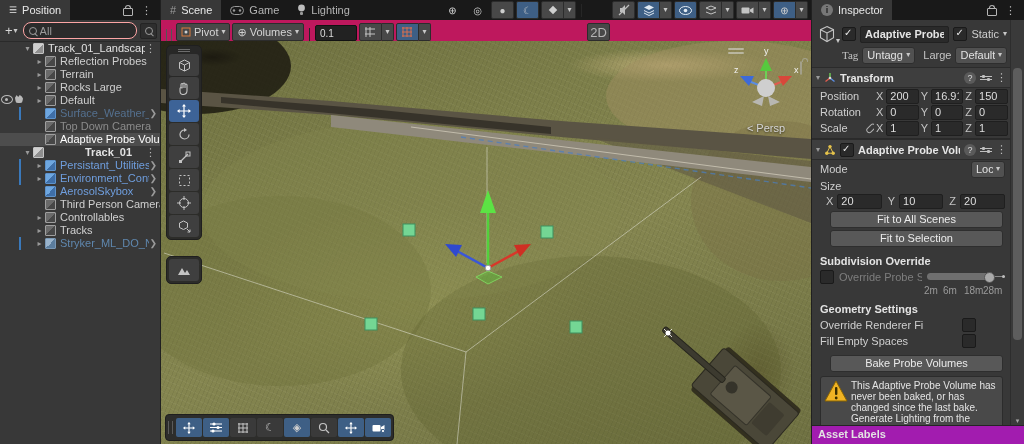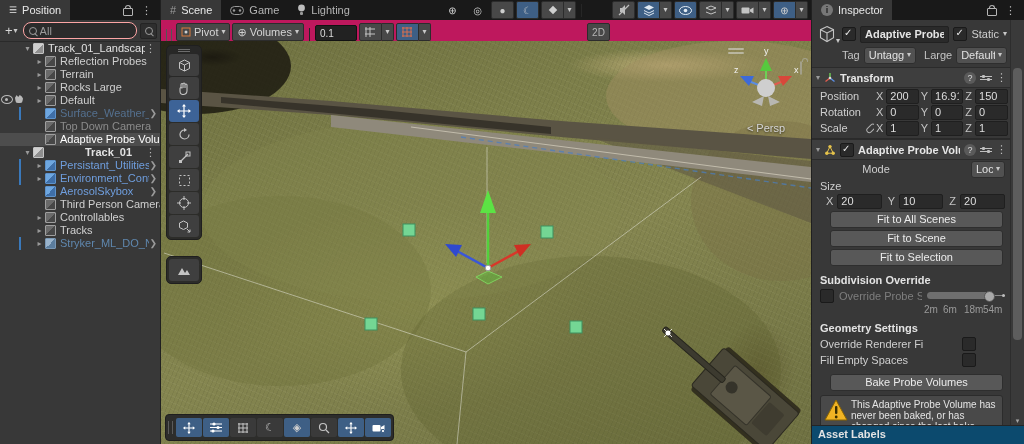--- a/index.html
+++ b/index.html
@@ -109,21 +109,21 @@
   .dropdown .dd-lbl{flex:1;overflow:hidden;white-space:nowrap;}
   .divider{height:1px;background:#2a2a2a;}
   .comp-header{height:19px;background:#3e3e3e;border-top:1px solid #2b2b2b;border-bottom:1px solid #2b2b2b;display:flex;align-items:center;gap:4px;padding:0 4px;}
   .comp-title{font-weight:bold;color:#e6e6e6;flex:1;overflow:hidden;white-space:nowrap;}
   .prow{display:flex;align-items:center;height:16px;padding:0 3px 0 8px;gap:2px;}
   .plabel{width:54px;flex:0 0 auto;color:#cfcfcf;white-space:nowrap;overflow:hidden;}
   .axis{display:flex;align-items:center;flex:1;gap:3px;min-width:0;}
   .axis .al{color:#c4c4c4;flex:0 0 auto;}
   .nfield{flex:1;min-width:0;height:13px;background:#2a2a2a;border:1px solid #1f1f1f;border-radius:2px;color:#dedede;font-size:11px;padding:0 3px;outline:none;}
   .linkicn{width:9px;height:9px;border:1px solid #b0b0b0;border-radius:3px;transform:rotate(45deg);margin-left:2px;position:relative;}
-  .mode-row{display:flex;align-items:center;height:18px;padding:0 6px 0 8px;text-align:center;}
+  .mode-row{display:flex;align-items:center;height:18px;padding:0 6px 0 8px;}
   .mode-row .plabel{width:112px;}
   .mode-row .dropdown{flex:1;margin-left:39px;}
   .size-lbl{padding:2px 0 1px 8px;color:#cfcfcf;}
   .size-row{display:flex;align-items:center;gap:6px;padding:0 6px 0 14px;height:16px;}
   .size-row .axis{gap:4px;}
   .btn{height:15px;line-height:14px;background:#585858;border:1px solid #2e2e2e;border-radius:3px;margin:2px 8px 2px 18px;text-align:center;color:#ebebeb;}
   .section-title{font-weight:bold;color:#e3e3e3;padding:6px 4px 2px 8px;}
   .ovr-row{display:flex;align-items:center;gap:5px;height:16px;padding:0 6px 0 8px;}
   .ovr-row .dis{color:#7e7e7e;white-space:nowrap;overflow:hidden;flex:1;}
   .slider{position:relative;width:78px;height:10px;flex:0 0 auto;}
@@ -131,21 +131,21 @@
   .slider .fill{position:absolute;left:0;top:1px;width:62px;height:7px;background:#6f6f6f;border-radius:4px;}
   .slider .hndl{position:absolute;left:57px;top:0;width:9px;height:9px;border-radius:50%;background:#a9a9a9;border:1px solid #555;}
   .slider .enddot{position:absolute;right:0;top:3px;width:3px;height:3px;border-radius:50%;background:#bdbdbd;}
   .ticks{position:relative;height:12px;margin-left:112px;color:#9a9a9a;font-size:10px;}
   .ticks span{position:absolute;top:0;}
   .geo-row{display:flex;align-items:center;height:16px;padding:0 6px 0 8px;}
   .geo-row .plabel{width:142px;}
   .warnbox{margin:4px 8px 0 8px;background:#494949;border:1px solid #2c2c2c;border-radius:3px;display:flex;gap:3px;padding:3px 3px;}
   .warn-tri{flex:0 0 auto;}
   .warn-txt{font-size:10px;line-height:11px;color:#e4e4e4;}
-  .asset-labels{position:absolute;left:0;right:0;bottom:0;height:16px;background:#0c4a6e;border-top:1px solid #252525;font-weight:bold;color:#e3e3e3;padding:2px 6px 0 6px;}
+  .asset-labels{position:absolute;left:0;right:0;bottom:0;height:16px;background:#a21caf;border-top:1px solid #252525;font-weight:bold;color:#e3e3e3;padding:2px 6px 0 6px;}
   .i-scroll{position:absolute;right:0;top:20px;bottom:17px;width:13px;background:#3a3a3a;border-left:1px solid #2d2d2d;}
   .i-thumb{position:absolute;left:2px;right:2px;top:48px;height:272px;background:#5d5d5d;border-radius:4px;}
   .i-scroll .sdown{position:absolute;bottom:2px;left:0;right:0;text-align:center;color:#a5a5a5;font-size:7px;}
   svg{display:block;}
 </style>
 </head>
 <body>
 
 <div class="app">
 
@@ -339,21 +339,21 @@
         <div class="tb-ibtn blue">☾</div>
         <div class="pair">
           <div class="tb-ibtn">
               <span class="dmd"></span>
             </div>
           <div class="tb-caret">
               <span class="caret">▾</span>
             </div>
         </div>
         <span class="tb-sep"></span>
-        <div class="tb-ibtn" style="font-size:10px;color:#b5b5b5;margin-top:44px;">2D</div>
+        <div class="tb-ibtn" style="font-size:13px;color:#b5b5b5;margin-top:44px;">2D</div>
         <div class="tb-ibtn">
           <svg width="12" height="12" viewBox="0 0 12 12">
               <path d="M2 4h2l3-3v10L4 8H2z" fill="#bdbdbd"></path>
               <path d="M1 11L11 1" stroke="#bdbdbd" stroke-width="1.2"></path>
             </svg>
         </div>
         <div class="pair">
           <div class="tb-ibtn blue">
             <svg width="12" height="12" viewBox="0 0 12 12">
                 <path d="M6 1l5 2.5L6 6 1 3.5z" fill="#dfe8f2"></path>
@@ -613,21 +613,21 @@
               </svg>
             <span class="caret">▾</span>
           </span>
           <span class="checkbox checked"></span>
           <input class="name-field" value="Adaptive Probe Volume" style="">
           <span class="checkbox checked"></span>
           <span class="static-lbl">Static</span>
           <span class="caret">▾</span>
         </div>
         <div class="go-row2">
-          <span style="color:#c4c4c4;">Tag</span>
+          <span style="color:#c4c4c4;font-family:Liberation Serif, serif;">Tag</span>
           <div class="dropdown" style="width:60px;">
             <span class="dd-lbl">Untagged</span>
             <span class="caret">▾</span>
           </div>
           <span style="color:#c4c4c4;margin-left:4px;">Large</span>
           <div class="dropdown" style="width:58px;">
             <span class="dd-lbl">Default</span>
             <span class="caret">▾</span>
           </div>
         </div>
@@ -732,39 +732,38 @@
         <span class="axis">
             <span class="al">Y</span>
             <input class="nfield" value="10" style="">
           </span>
         <span class="axis">
             <span class="al">Z</span>
             <input class="nfield" value="20" style="">
           </span>
       </div>
       <div class="btn">Fit to All Scenes</div>
-      <div class="btn">Fit to Scene</div>
       <div class="btn">Fit to Selection</div>
 
       <div class="section-title">Subdivision Override</div>
       <div class="ovr-row">
         <span class="checkbox"></span>
         <span class="dis">Override Probe S</span>
         <div class="slider">
           <span class="track"></span>
             <span class="fill"></span>
             <span class="hndl"></span>
             <span class="enddot"></span>
         </div>
       </div>
       <div class="ticks">
         <span style="left:0;">2m</span>
         <span style="left:19px;">6m</span>
         <span style="left:40px;">18m</span>
-        <span style="left:59px;">54m</span>
+        <span style="left:59px;">28m</span>
       </div>
 
       <div class="section-title">Geometry Settings</div>
       <div class="geo-row">
         <span class="plabel">Override Renderer Fi</span>
         <span class="checkbox"></span>
       </div>
       <div class="geo-row">
         <span class="plabel">Fill Empty Spaces</span>
         <span class="checkbox"></span>

